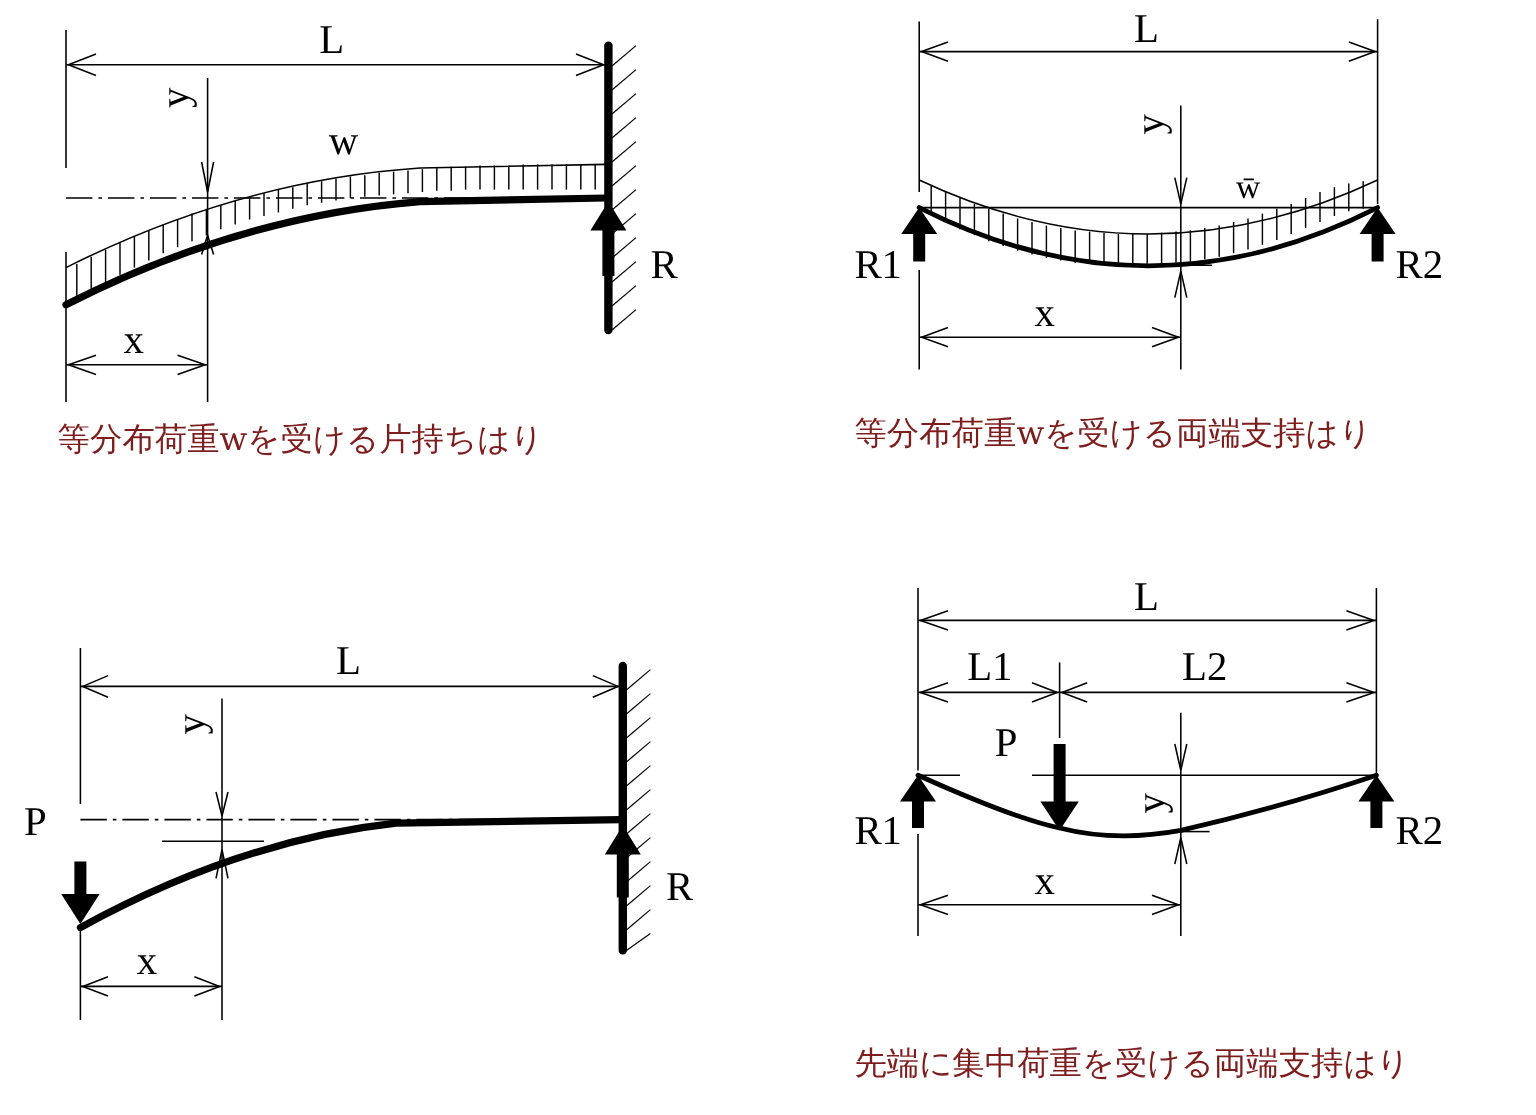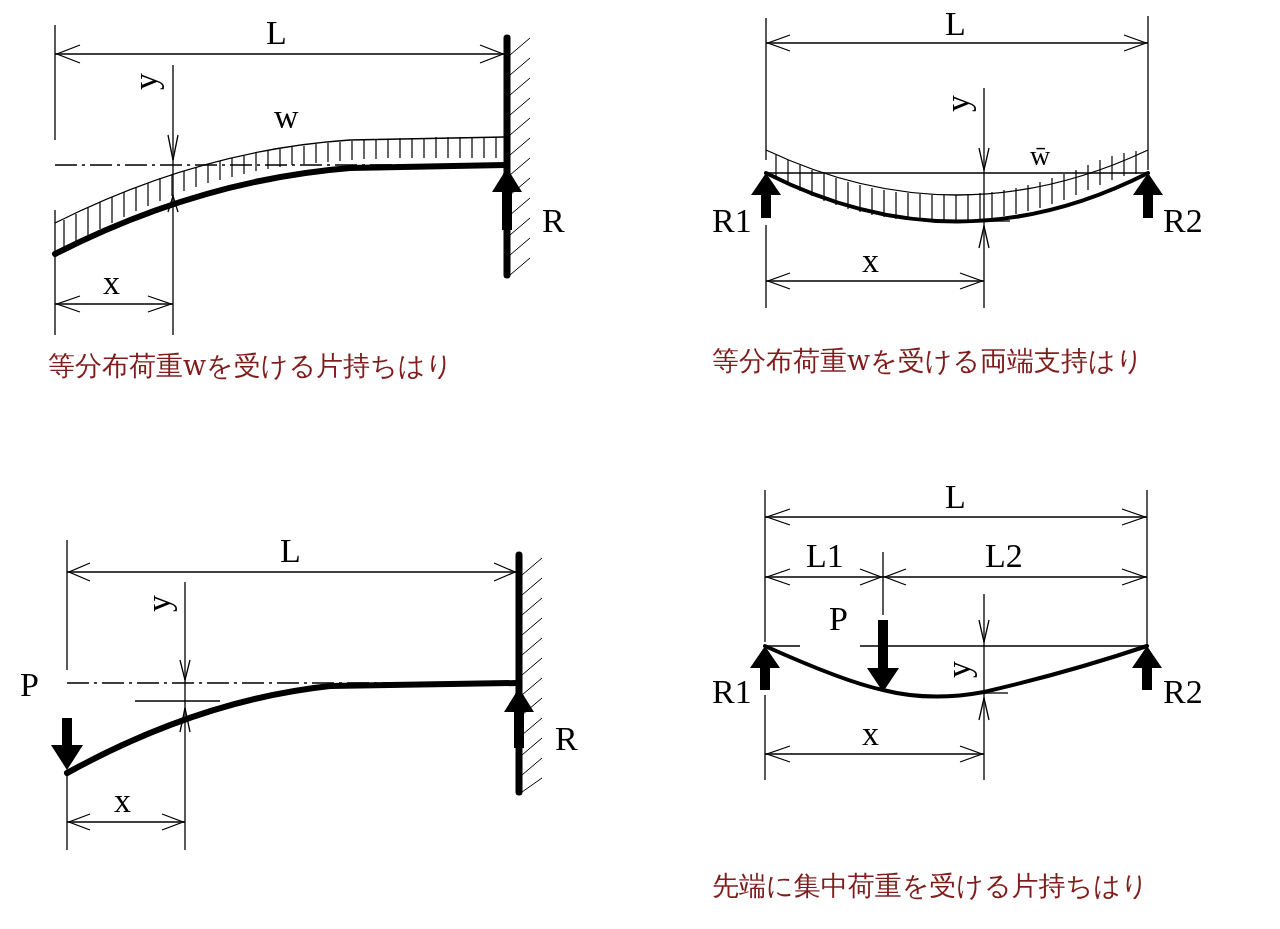--- a/index.html
+++ b/index.html
@@ -272,14 +272,14 @@
 
     <text class="lbl" x="305" y="38">L</text>
     <text class="lbl" x="166" y="97">L1</text>
     <text class="lbl" x="345" y="97">L2</text>
     <text class="lbl" x="189" y="160">P</text>
     <text class="lbl" x="330" y="208" transform="rotate(-90 330 208)">y</text>
     <text class="lbl" x="72" y="233">R1</text>
     <text class="lbl" x="523" y="233">R2</text>
     <text class="lbl" x="222" y="275">x</text>
   </svg>
-  <div class="caption" style="left:72px;top:398px;">先端に集中荷重を受ける片持ちはり</div>
+  <div class="caption" style="left:72px;top:398px;">先端に集中荷重を受ける両端支持はり</div>
 </div>
 
 </body></html>

